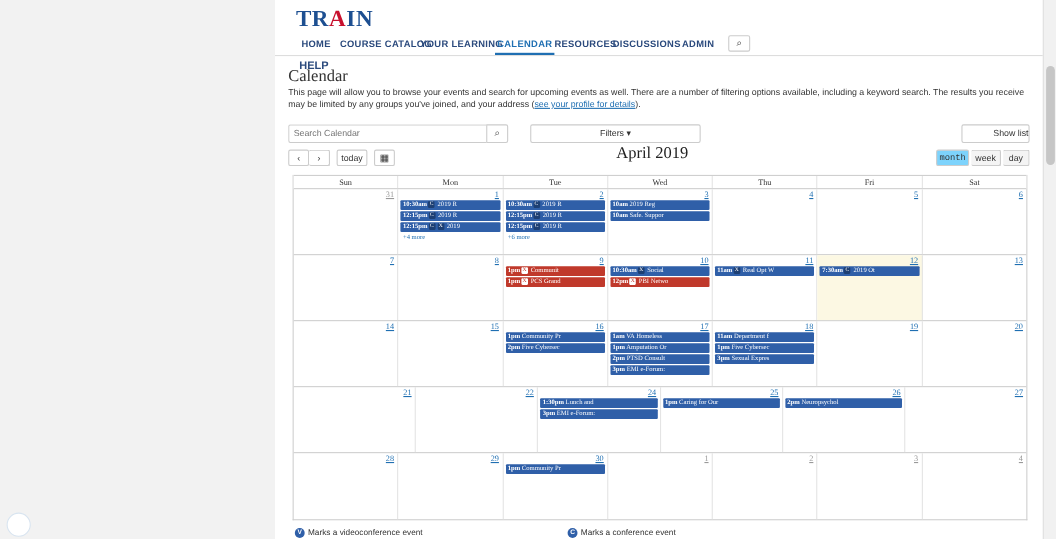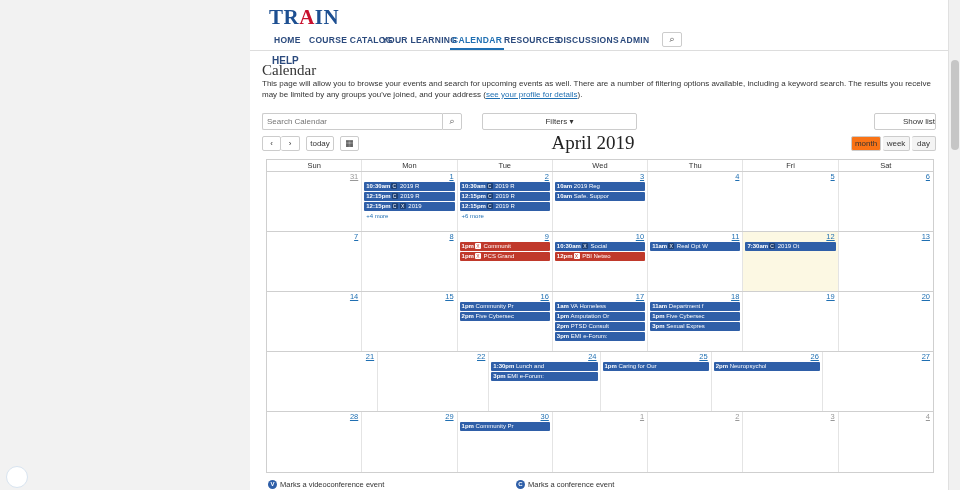--- a/index.html
+++ b/index.html
@@ -166,39 +166,40 @@
     text-align: center;
     cursor: pointer;
     position: absolute;
     padding: 0;
   }
   .btn-prev { left: 0; top: 0; width: 19px; }
   .btn-next { left: 19px; top: 0; width: 19px; border-left: none; }
   .btn-today { left: 44px; top: 0; width: 28px; }
   .btn-grid  { left: 78px; top: 0; width: 19px; font-size: 9px; }
 
-  .btn-month { right: 55px; top: 0; width: 30px; background:#f97316; }
+  .btn-month { right: 55px; top: 0; width: 30px; background:#7dd3fc;font-family:Liberation Mono, monospace; }
   .btn-week  { right: 26px; top: 0; width: 27px; border-left: none; background:#f4f4f4;}
   .btn-day   { right: 0;   top: 0; width: 24px; border-left: none; background:#f4f4f4;}
 
   .cal-title {
     position: absolute; left: 0; right: 12px; top: -4px;
     text-align: center;
     font-family: "Liberation Serif", serif;
-    font-size: 19px;
+    font-size: 15px;
     color: #222222;
   }
 
   
   .cal {
     position: absolute;
     left: 16px; top: 159px;
     width: 668px; height: 314px;
     border: 1px solid #cfcfcf;
     border-top: none;
+    font-family: Liberation Serif, serif;
   }
   .cal-head {
     display: flex;
     height: 13px;
     border-top: 1px solid #cfcfcf;
     border-bottom: 1px solid #cfcfcf;
     background: #ffffff;
   }
   .cal-head div {
     flex: 1 1 0;

